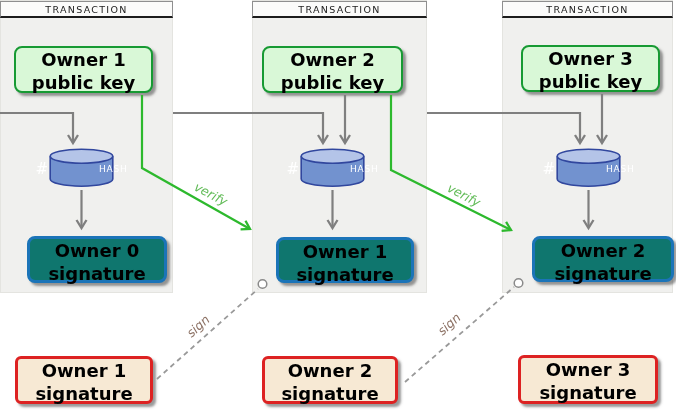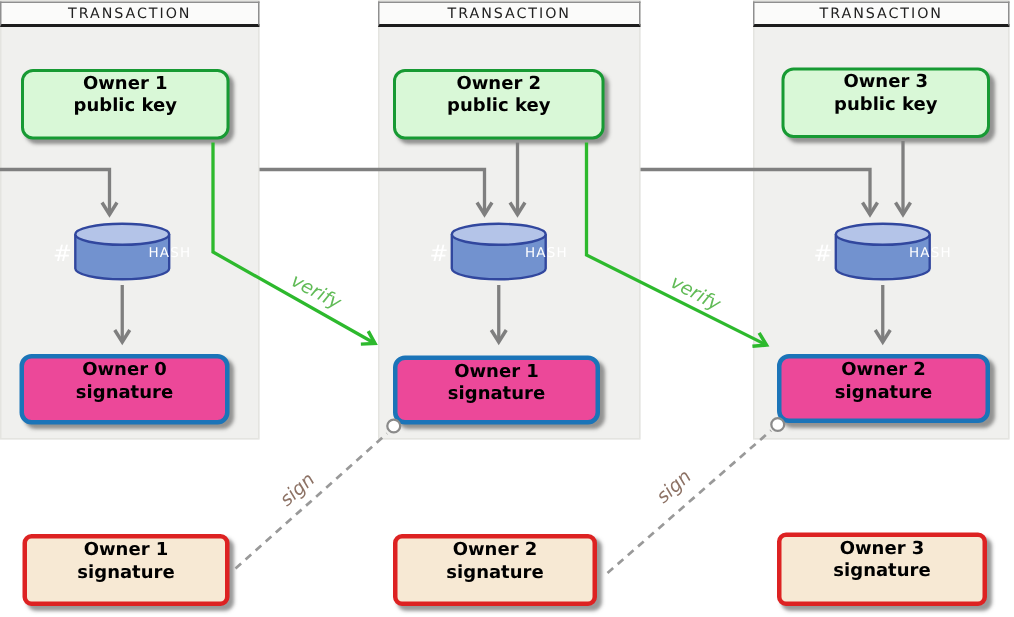--- a/index.html
+++ b/index.html
@@ -8,26 +8,26 @@
   .stage{position:absolute;inset:0;width:676px;height:411px;}
 
   .panel{position:absolute;top:0;height:293px;background:#f0f0ee;
          border:1px solid #e4e4e0;box-sizing:border-box;z-index:1;}
   .panel-header{position:absolute;top:0;left:-1px;right:-1px;height:14px;
          background:#fbfbfa;border:1px solid #8f8f8f;border-bottom:2px solid #1c1c1c;
          box-sizing:content-box;display:flex;align-items:center;justify-content:center;
          font-size:9.5px;letter-spacing:1.3px;color:#222;}
 
   .node{position:absolute;display:flex;flex-direction:column;align-items:center;
-        justify-content:flex-start;text-align:center;font-weight:bold;font-size:12px;
+        justify-content:space-between;text-align:center;font-weight:bold;font-size:18px;
         line-height:1.28;color:#000;box-sizing:border-box;z-index:2;}
   .pubkey{background:#d9f8d7;border:2.5px solid #179a33;border-radius:8px;
           box-shadow:3px 3px 2.5px rgba(70,70,70,.55);}
-  .txsig{background:#ec4899;border:3px solid #1b74b8;border-radius:8px;
-         box-shadow:3px 3px 2.5px rgba(70,70,70,.55);}
+  .txsig{background:#0f766e;border:3px solid #1b74b8;border-radius:8px;
+         box-shadow:3px 3px 2.5px rgba(70,70,70,.55);margin-left:14px;}
   .ownersig{background:#f7e9d4;border:3px solid #dd2222;border-radius:6px;
          box-shadow:3px 3px 2.5px rgba(70,70,70,.55);}
   .node span{display:block;}
 
   .hash{position:absolute;width:65px;height:40px;z-index:2;}
   .hash .hash-text{position:absolute;left:0;right:0;top:9px;height:24px;
         display:flex;align-items:center;justify-content:center;gap:4px;color:#fff;}
   .hash .sym{font-size:15px;font-weight:normal;}
   .hash .lbl{font-size:9px;letter-spacing:.8px;padding-left:47px;}
 

